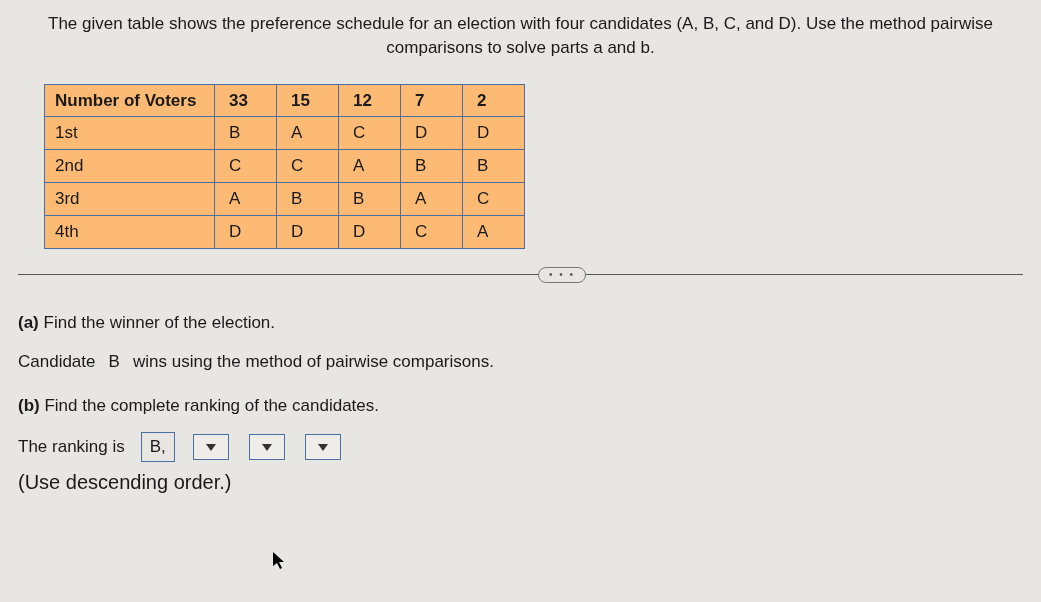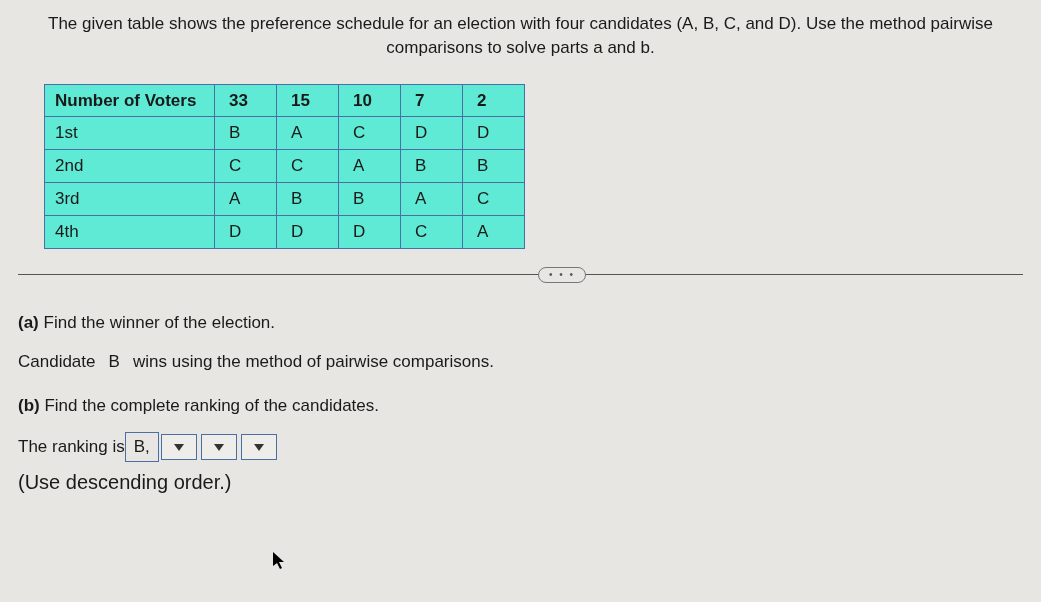--- a/index.html
+++ b/index.html
@@ -10,21 +10,21 @@
       color: #1a1a1a;
       width: 1041px;
       height: 602px;
       font-size: 17px;
       line-height: 1.4;
     }
     .problem-text { margin-bottom: 24px; text-align: center; }
     .table-wrap { margin: 0 0 18px 26px; }
     table {
       border-collapse: collapse;
-      background: #5eead4;
+      background: #fdba74;
     }
     td {
       border: 1px solid #4a6fa5;
       padding: 4px 14px;
       text-align: left;
       font-size: 17px;
       min-width: 62px;
     }
     td.rowhead {
       text-align: left;
@@ -69,21 +69,21 @@
       justify-content: center;
       width: 36px;
       height: 26px;
       border: 1px solid #4a6fa5;
       background: #efede9;
       margin: 0 2px;
       vertical-align: middle;
       cursor: pointer;
     }
     .dropdown svg { pointer-events: none; }
-    .ranking-line { display: flex; align-items: center; gap: 0; margin-bottom: 6px; }
+    .ranking-line { display: flex; align-items: center; gap: 16px; margin-bottom: 6px; }
     .hint { font-size: 20px; }
     .cursor {
       position: absolute;
       left: 273px;
       top: 552px;
       font-size: 16px;
       pointer-events: none;
     }
   </style>
 </head>
@@ -93,21 +93,21 @@
   <span>The given table shows the preference schedule for an election with four candidates (A, B, C, and D). Use the method pairwise comparisons to solve parts a and b.</span>
 </div>
 
 <div class="table-wrap">
   <table>
     <tbody>
         <tr>
       <td class="rowhead header">Number of Voters</td>
       <td class="header">33</td>
       <td class="header">15</td>
-      <td class="header">10</td>
+      <td class="header">12</td>
       <td class="header">7</td>
       <td class="header">2</td>
     </tr>
     <tr>
       <td class="rowhead">1st</td>
       <td>B</td>
       <td>A</td>
       <td>C</td>
       <td>D</td>
       <td>D</td>

